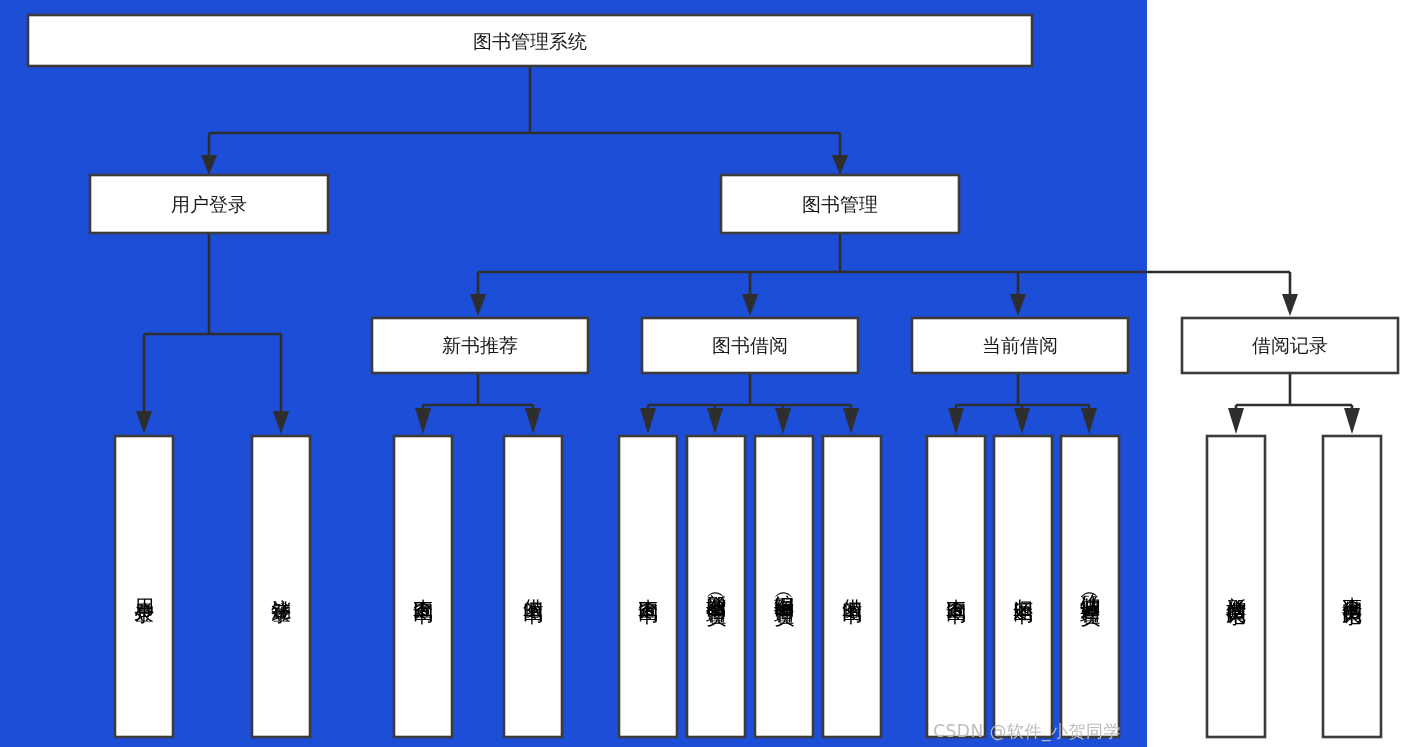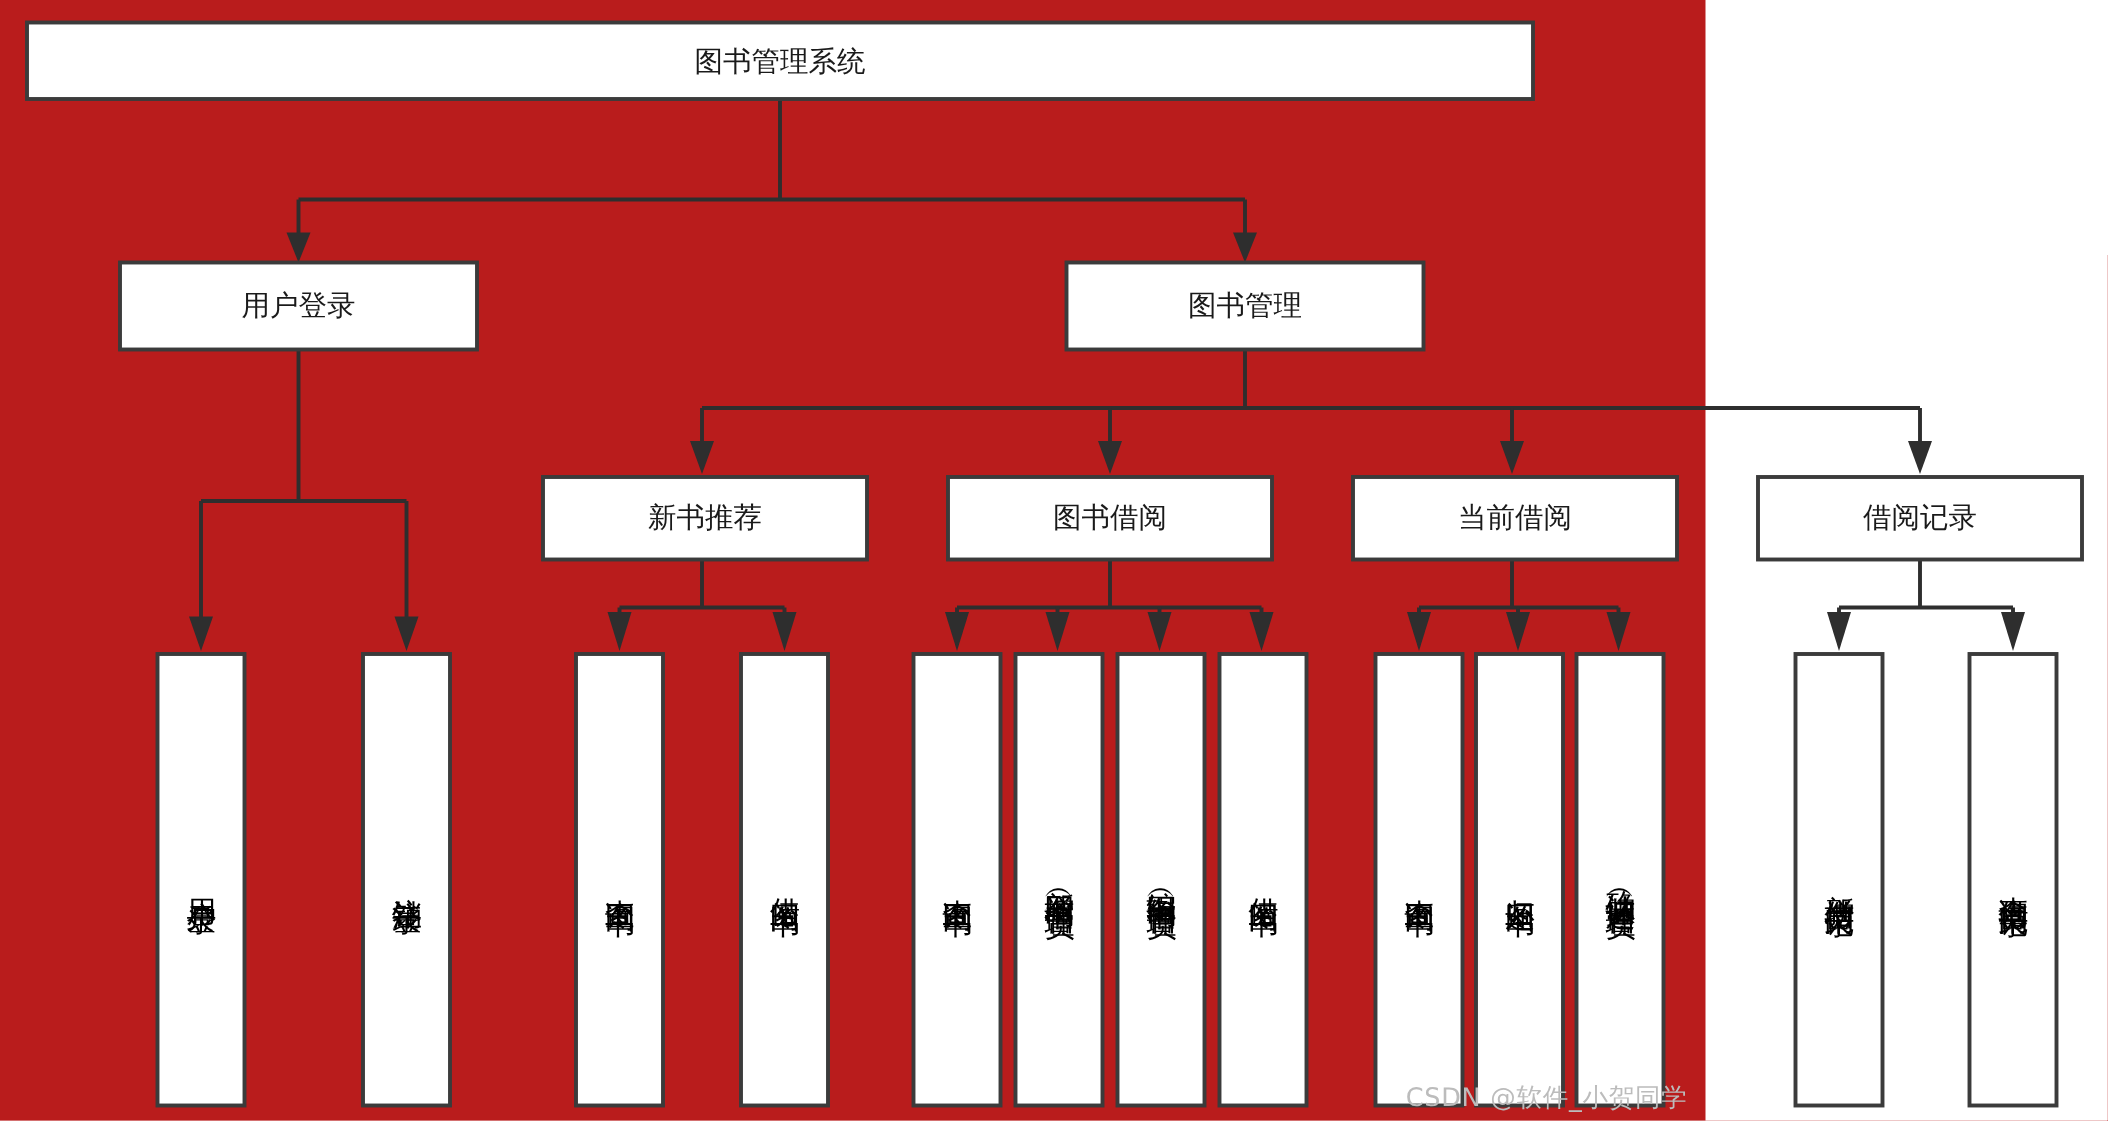--- a/index.html
+++ b/index.html
@@ -1,21 +1,21 @@
 <!DOCTYPE html>
 <html><head>
 <meta charset="utf-8">
 <style>
   html,body{margin:0;padding:0;background:#ffffff;}
   body{
     width:1405px;height:747px;
     font-family:"Liberation Sans","DejaVu Sans",sans-serif;
     overflow:hidden;
   }
-  #diagram-root{position:relative;width:1137px;height:747px;background:#b91c1c;}
+  #diagram-root{position:relative;width:1137px;height:747px;background:#1d4ed8;padding-left:10px;}
   svg{display:block;}
   .node-rect{fill:#ffffff;stroke:#3b3b3b;stroke-width:2.6;}
   .conn{stroke:#2e2e2e;stroke-width:2.6;fill:none;stroke-linecap:butt;}
   .arrow-head{fill:#2e2e2e;stroke:none;}
   .node-label{
     font-family:"DejaVu Sans","Liberation Sans",sans-serif;
     font-size:19px;fill:#1a1a1a;
     dominant-baseline:middle;text-anchor:middle;
   }
   .leaf-label{
@@ -25,21 +25,21 @@
   }
   .leaf-fo-inner{
     writing-mode:vertical-rl;
     text-orientation:upright;
     width:100%;height:100%;
     display:flex;align-items:center;justify-content:center;
     line-height:1.08;
     white-space:nowrap;
   }
   .watermark{
-    position:absolute;right:12px;bottom:4px;
+    position:absolute;right:26px;bottom:4px;
     font-family:"DejaVu Sans","Liberation Sans",sans-serif;
     font-size:17px;color:#bcbcbc;
     white-space:nowrap;letter-spacing:0.5px;
     pointer-events:none;
   }
 </style>
 </head>
 <body>
 
 <div id="diagram-root">

